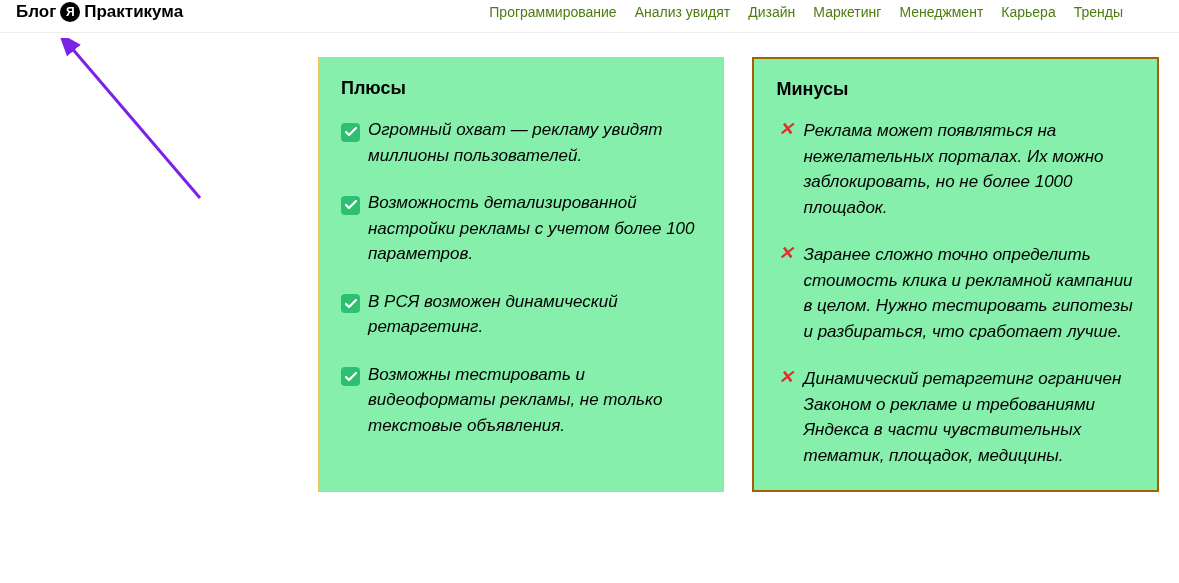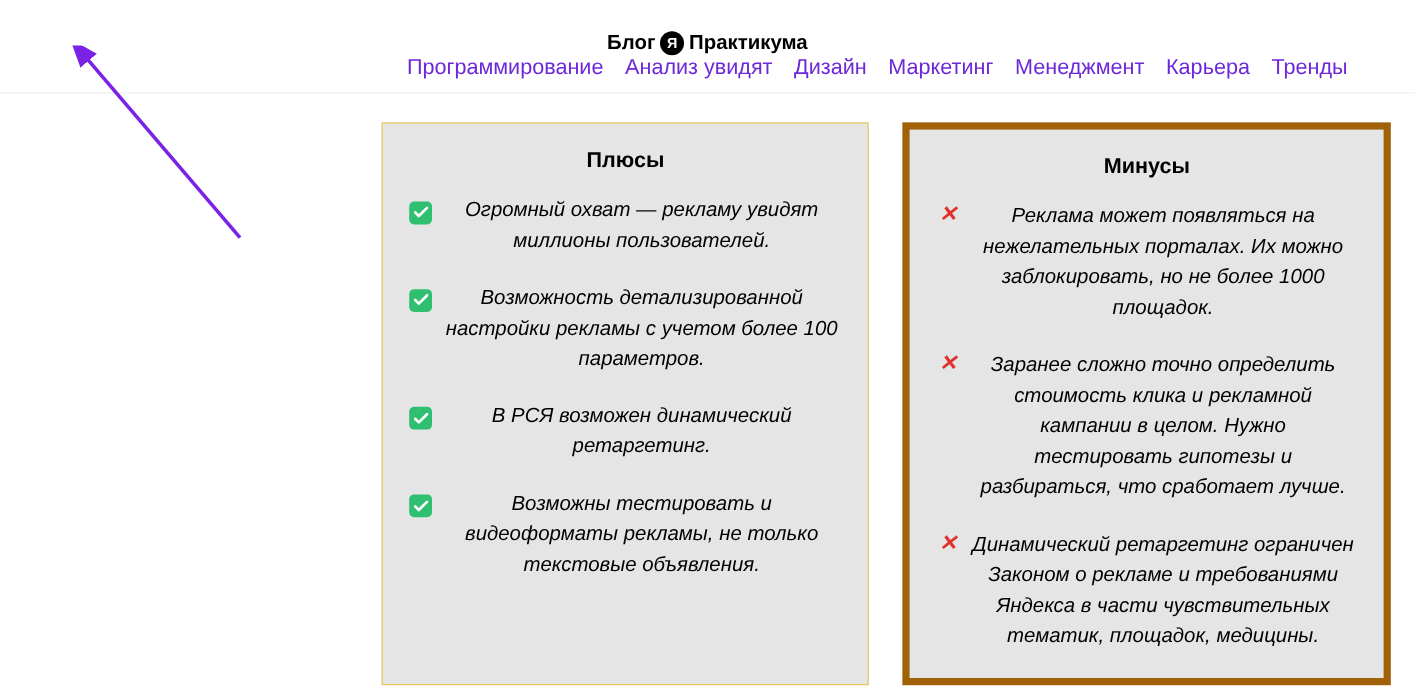--- a/index.html
+++ b/index.html
@@ -7,23 +7,22 @@
     font-family: -apple-system, BlinkMacSystemFont, "Segoe UI", Arial, sans-serif;
     background: #fff;
     color: #000;
     width: 1179px;
     height: 583px;
     position: relative;
   }
   .header {
     display: flex;
     align-items: center;
-    padding: 26px 16px 10px 16px;
+    padding: 2px 16px 10px 16px;
     border-bottom: 1px solid #eee;
-    flex-direction: column;
   }
   .logo {
     display: flex;
     align-items: center;
     font-weight: 600;
     font-size: 17px;
   }
   .logo-circle {
     width: 20px;
     height: 20px;
@@ -35,46 +34,45 @@
     justify-content: center;
     font-size: 12px;
     font-weight: 700;
     margin: 0 4px;
   }
   .nav {
     display: flex;
     gap: 18px;
     margin-left: auto;
     margin-right: 40px;
-    font-size: 18px;
-    color: #6d28d9;
+    font-size: 14px;
+    color: #4d7c0f;
   }
   .nav-item { cursor: pointer; }
   .arrow {
     position: absolute;
     left: 40px;
     top: 38px;
     pointer-events: none;
   }
   .content {
     display: flex;
     gap: 28px;
     padding: 24px 20px 0 318px;
   }
   .card {
     width: 410px;
-    background: #e5e5e5;
+    background: #86efac;
     padding: 20px 22px 22px 22px;
-    text-align: center;
   }
   .card-pros {
     border: 1px solid #e6c860;
   }
   .card-cons {
-    border: 6px solid #a16207;
+    border: 2px solid #a16207;
   }
   .card-title {
     font-weight: 700;
     font-size: 18px;
     margin-bottom: 18px;
   }
   .item {
     display: flex;
     align-items: flex-start;
     font-size: 17px;

